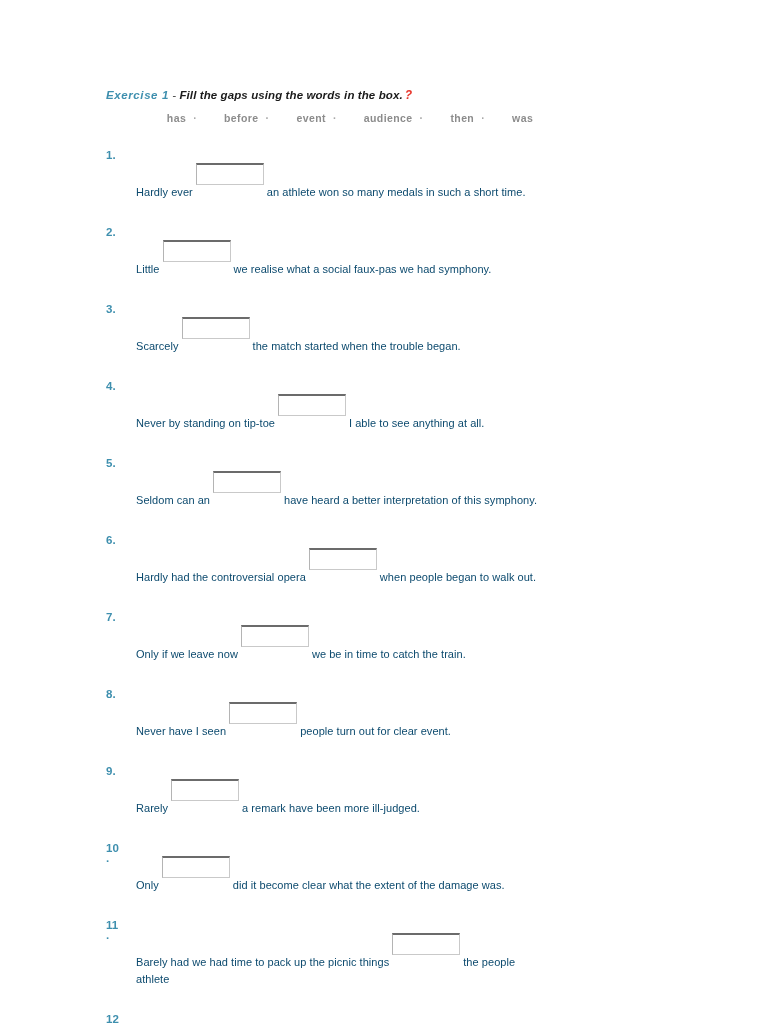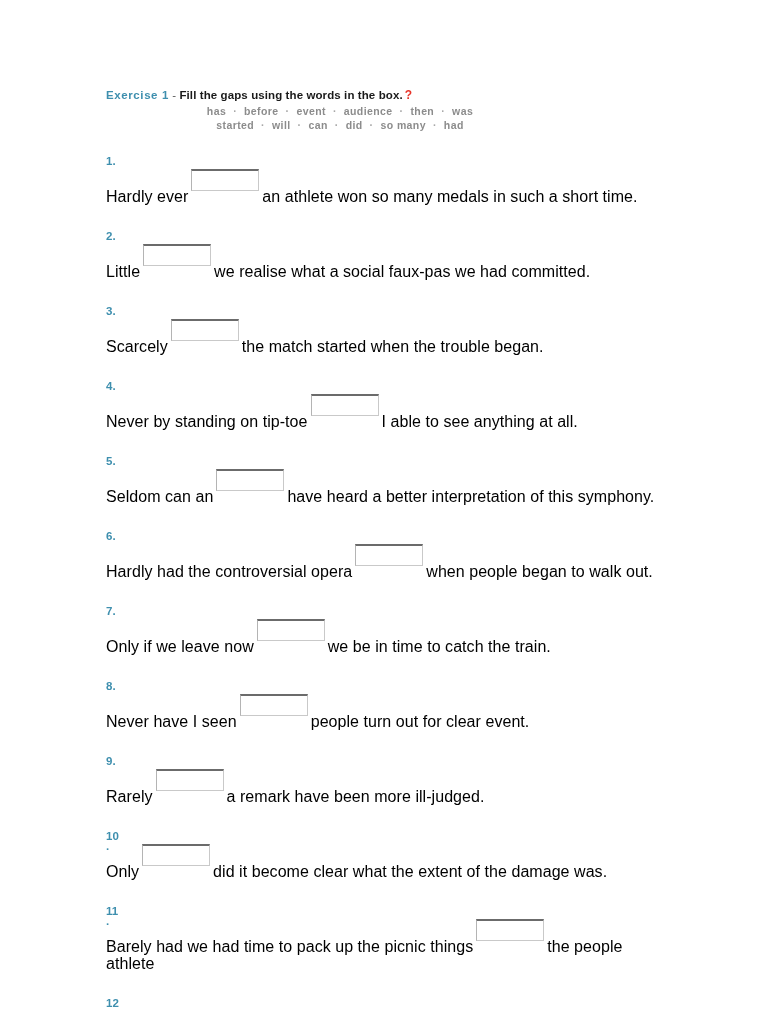--- a/index.html
+++ b/index.html
@@ -25,21 +25,22 @@
     padding: 88px 100px 0 106px;
   }
 
   
   .heading {
     font-size: 11.5px;
     font-weight: bold;
     line-height: 14px;
     letter-spacing: 0.1px;
     white-space: nowrap;
-    margin: 0 0 3px 0;
+    margin: 0 0 10px 0;
+    font-style: italic;
   }
   .heading .ex-label {
     color: #3e8fae;
     letter-spacing: 0.6px;
   }
   .heading .ex-dash {
     color: #555555;
     font-weight: normal;
   }
   .heading .ex-title {
@@ -63,20 +64,21 @@
   .wordbank-row {
     font-size: 10.5px;
     font-weight: bold;
     color: #8c8c8c;
     line-height: 13.5px;
     letter-spacing: 0.4px;
     white-space: nowrap;
   }
   .wordbank-row .w {
     padding: 0 3px;
+    margin-left: 20px;
   }
   .wordbank-row .sep {
     padding: 0 4px;
     color: #a8a8a8;
     font-weight: bold;
   }
 
   
   .qlist {
     margin-top: 22px;
@@ -94,24 +96,25 @@
     font-size: 11.5px;
     font-weight: bold;
     color: #3e8fae;
     line-height: 14px;
   }
   .qnum .dotwrap {
     display: block;
     line-height: 13px;
   }
   .qbody {
+    margin-left: 30px;
     padding-top: 15px;
-    font-size: 16px;
+    font-size: 11px;
     line-height: 17px;
-    color: #000000;
+    color: #0c4a6e;
     letter-spacing: 0.05px;
   }
   .qbody .seg {
     white-space: pre-wrap;
   }
 
   
   .blank {
     display: inline-block;
     width: 68px;
@@ -130,31 +133,30 @@
 <body>
 
 <div class="page">
 
   <div class="heading">
     <span class="ex-label">Exercise 1</span><span class="ex-dash"> - </span><span class="ex-title">Fill the gaps using the words in the box.</span><span class="ex-q">?</span>
   </div>
 
   <div class="wordbank">
     <div class="wordbank-row"><span class="w">has</span><span class="sep">·</span><span class="w">before</span><span class="sep">·</span><span class="w">event</span><span class="sep">·</span><span class="w">audience</span><span class="sep">·</span><span class="w">then</span><span class="sep">·</span><span class="w">was</span></div>
-    <div class="wordbank-row"><span class="w">started</span><span class="sep">·</span><span class="w">will</span><span class="sep">·</span><span class="w">can</span><span class="sep">·</span><span class="w">did</span><span class="sep">·</span><span class="w">so many</span><span class="sep">·</span><span class="w">had</span></div>
   </div>
 
   <div class="qlist">
       <div class="qitem">
         <div class="qnum"><span>1.</span></div>
         <div class="qbody"><span class="seg">Hardly ever</span><span class="blank" role="textbox" contenteditable="false" style=""></span><span class="seg">an athlete won so many medals in such a short time.</span></div>
       </div>
       <div class="qitem">
         <div class="qnum"><span>2.</span></div>
-        <div class="qbody"><span class="seg">Little</span><span class="blank" role="textbox" contenteditable="false" style=""></span><span class="seg">we realise what a social faux-pas we had committed.</span></div>
+        <div class="qbody"><span class="seg">Little</span><span class="blank" role="textbox" contenteditable="false" style=""></span><span class="seg">we realise what a social faux-pas we had symphony.</span></div>
       </div>
       <div class="qitem">
         <div class="qnum"><span>3.</span></div>
         <div class="qbody"><span class="seg">Scarcely</span><span class="blank" role="textbox" contenteditable="false" style=""></span><span class="seg">the match started when the trouble began.</span></div>
       </div>
       <div class="qitem">
         <div class="qnum"><span>4.</span></div>
         <div class="qbody"><span class="seg">Never by standing on tip-toe</span><span class="blank" role="textbox" contenteditable="false" style=""></span><span class="seg">I able to see anything at all.</span></div>
       </div>
       <div class="qitem">

